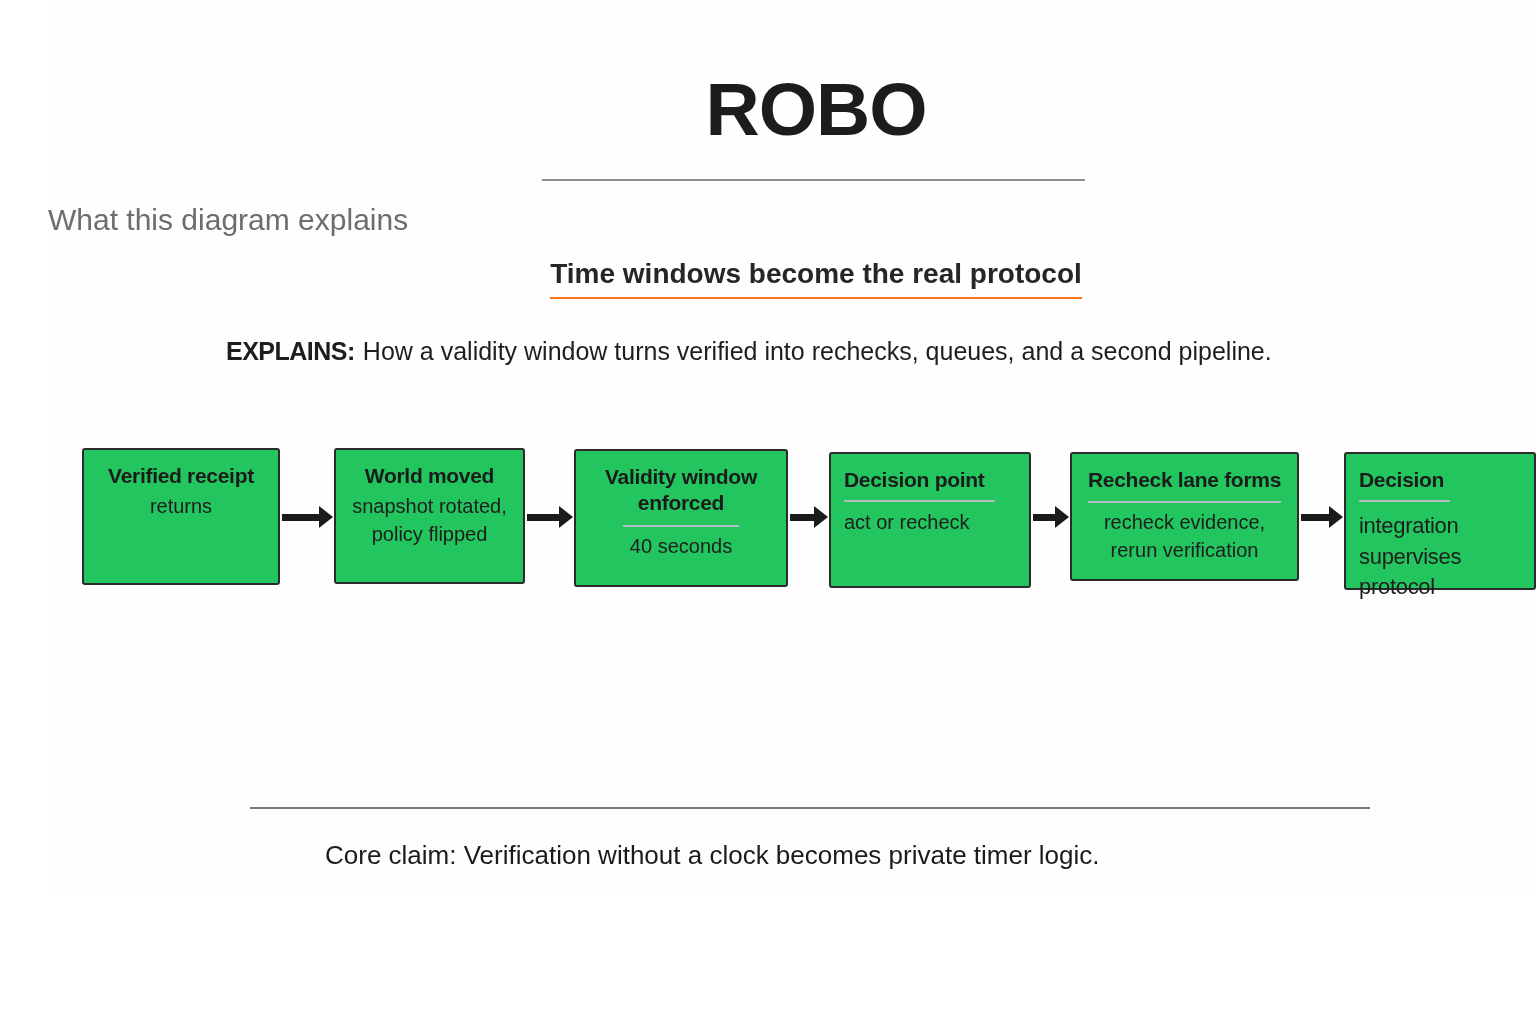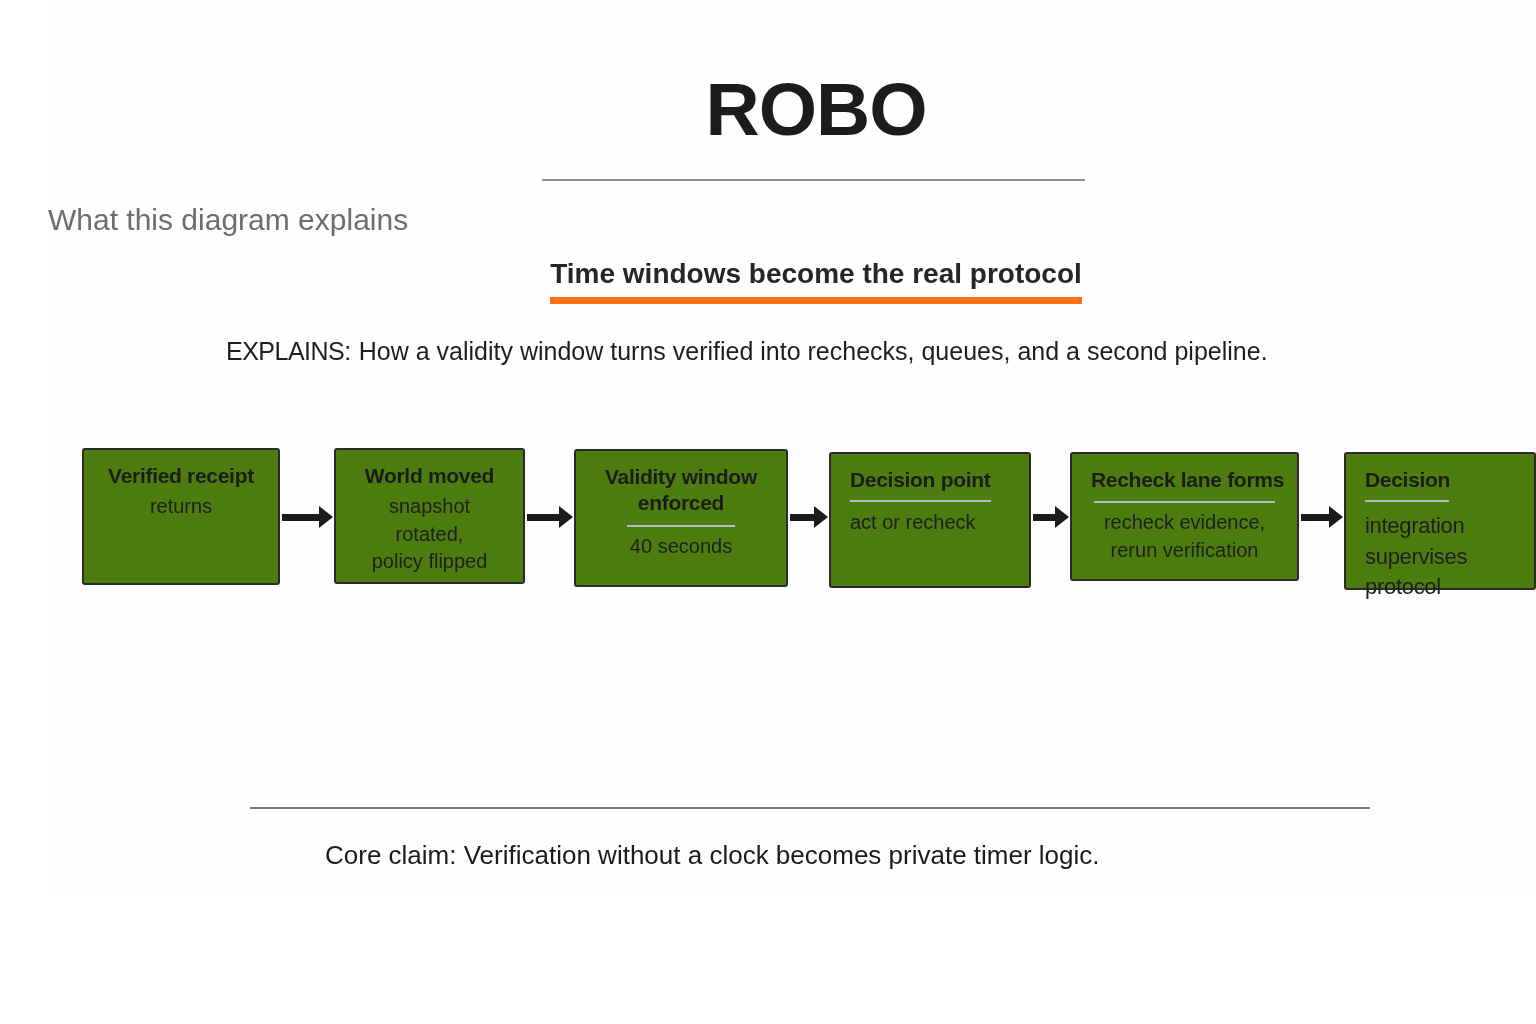--- a/index.html
+++ b/index.html
@@ -15,32 +15,32 @@
   .rule-top{
     position:absolute;top:179px;left:494px;width:543px;height:2px;background:#8f8f8f;
   }
   .subtitle{
     position:absolute;top:203px;left:0;right:0;text-align:left;
     font-size:30px;color:#6d6d6d;line-height:1.1;
   }
   .heading-wrap{position:absolute;top:259px;left:0;right:0;text-align:center;}
   .heading{
     display:inline-block;font-size:28px;font-weight:bold;color:#262626;line-height:1.1;
-    padding-bottom:7px;border-bottom:7px solid #f97316;
+    padding-bottom:7px;border-bottom:2px solid #f97316;
   }
   .explains{
     position:absolute;top:336px;left:178px;right:120px;
     font-size:25px;color:#1e1e1e;line-height:1.2;
   }
-  .explains-label{font-weight:normal;margin-right:8px;letter-spacing:-0.5px;}
+  .explains-label{font-weight:bold;margin-right:8px;letter-spacing:-0.5px;}
   
   .flow-box{
-    position:absolute;box-sizing:border-box;background:#4d7c0f;
+    position:absolute;box-sizing:border-box;background:#22c55e;
     border:2.5px solid #2b2b2b;border-radius:3px;
-    padding:13px 19px;text-align:center;
+    padding:13px 13px;text-align:center;
   }
   .flow-box.align-left{text-align:left;}
   .box-title{
     font-weight:bold;font-size:21px;line-height:1.25;color:#1b1b1b;
     white-space:nowrap;letter-spacing:-0.3px;
   }
   .flow-box.wrap-title .box-title{white-space:normal;}
   .title-rule{height:2px;background:#b3bac1;border:none;}
   .rule-c63{width:63%;margin:8px auto 6px;}
   .rule-l88{width:88%;margin:7px 0 7px;}

